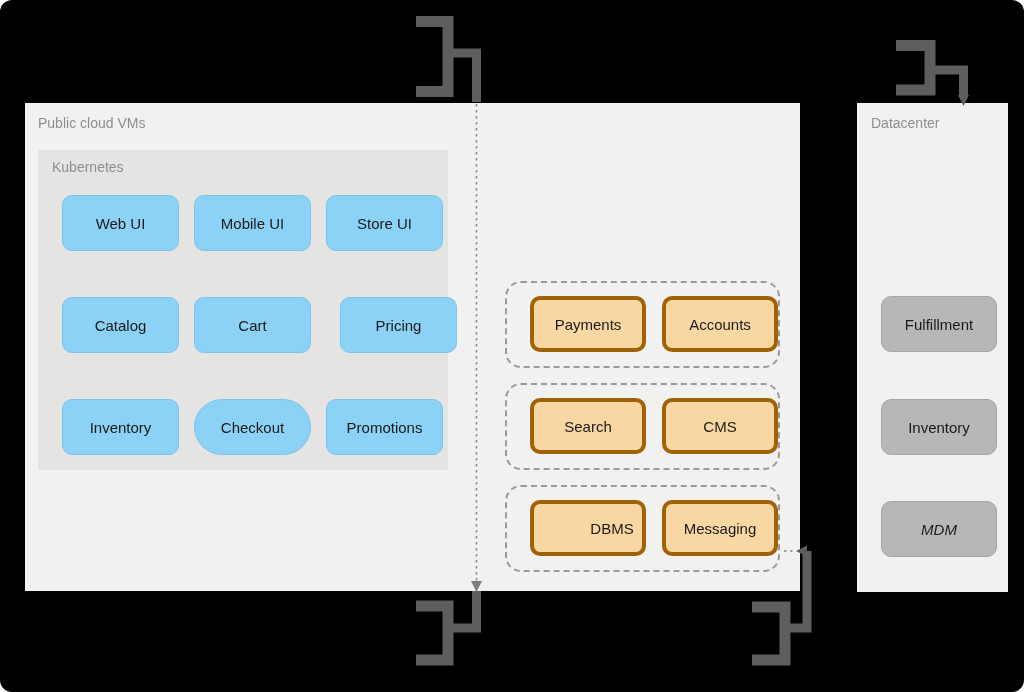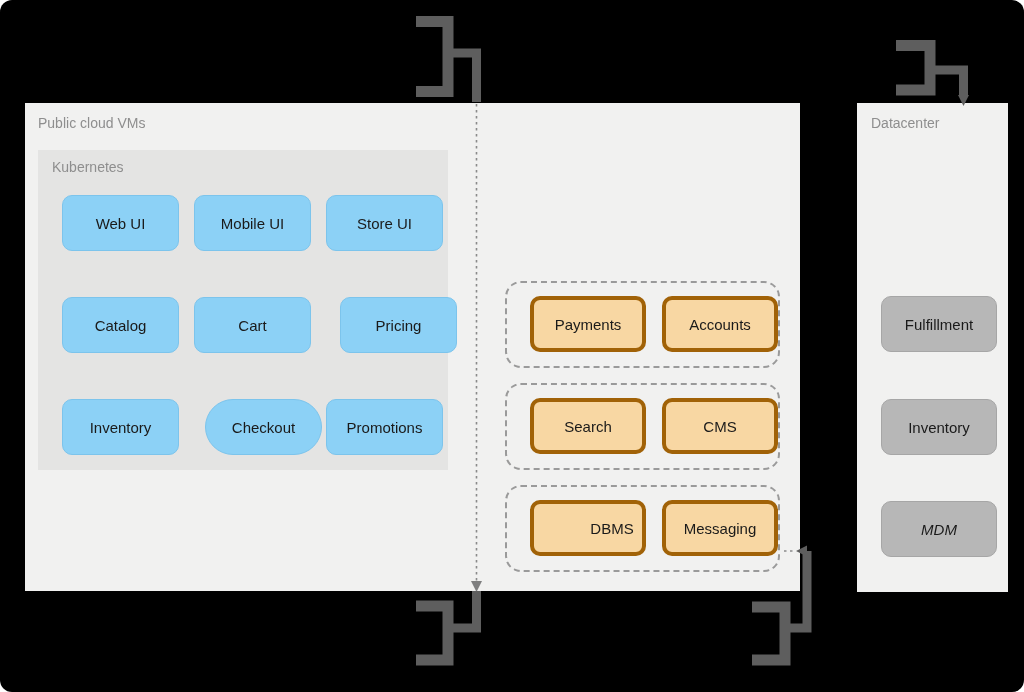--- a/index.html
+++ b/index.html
@@ -62,21 +62,21 @@
     <div class="kube" style="left:13px;top:47px;">
       <div class="panel-label" style="left:14px;top:9px;">Kubernetes</div>
 
       <div class="node node-blue" style="left:15px;top:45px;">Web UI</div>
       <div class="node node-blue" style="left:147px;top:45px;">Mobile UI</div>
       <div class="node node-blue" style="left:279px;top:45px;">Store UI</div>
       <div class="node node-blue" style="left:15px;top:147px;">Catalog</div>
       <div class="node node-blue" style="left:147px;top:147px;">Cart</div>
       <div class="node node-blue" style="left:293px;top:147px;">Pricing</div>
       <div class="node node-blue" style="left:15px;top:249px;">Inventory</div>
-      <div class="node node-blue" style="left:158px;top:249px;border-radius:28px;">Checkout</div>
+      <div class="node node-blue" style="left:147px;top:249px;border-radius:28px;">Checkout</div>
       <div class="node node-blue" style="left:279px;top:249px;">Promotions</div>
     </div>
   </div>
 
   <div class="dashed-group" style="top:281px;"></div>
   <div class="dashed-group" style="top:383px;"></div>
   <div class="dashed-group" style="top:485px;"></div>
 
   <div class="node node-orange" style="left:521px;top:296px;">Payments</div>
   <div class="node node-orange" style="left:653px;top:296px;">Accounts</div>

